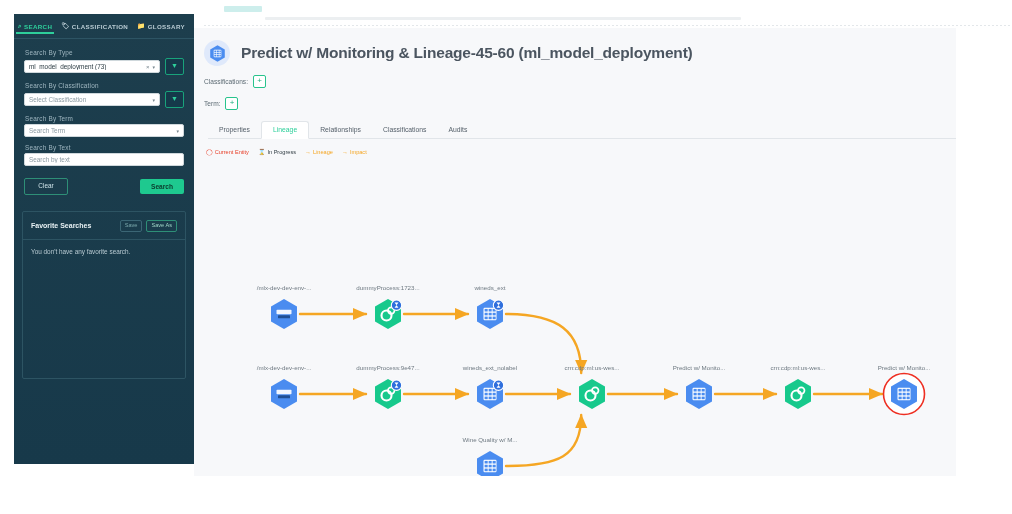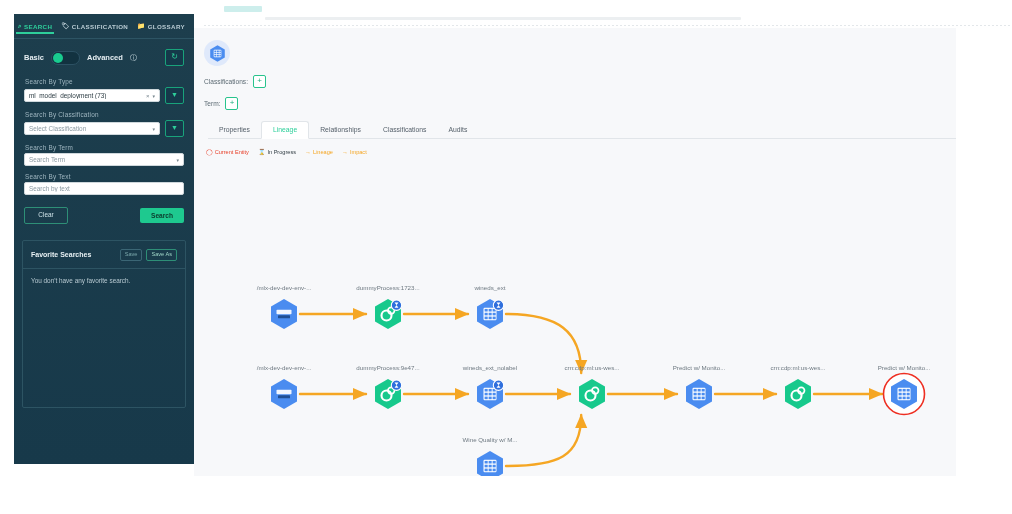--- a/index.html
+++ b/index.html
@@ -175,29 +175,20 @@
         <span>CLASSIFICATION</span>
       </div>
       <div class="sb-tab">
         <span class="ico">📁</span>
         <span>GLOSSARY</span>
       </div>
     </div>
 
     <div class="sb-body">
 
-      <div class="toggle-row">
-        <span class="tg-label">Basic</span>
-        <div class="switch">
-          <div class="knob"></div>
-        </div>
-        <span class="tg-label">Advanced</span>
-        <span class="q-mark">ⓘ</span>
-        <div class="refresh-btn">↻</div>
-      </div>
 
       <div>
         <div class="fld-label">Search By Type</div>
         <div class="fld-row">
           <div class="input">
             <span class="val">ml_model_deployment (73)</span>
             <span class="clr">×</span>
             <span class="car">▾</span>
           </div>
           <div class="filter-btn">▼</div>
@@ -267,20 +258,21 @@
               <rect x="14.4" y="8.2" width="1.8" height="2"></rect>
               <rect x="8" y="11" width="2.5" height="2"></rect>
               <rect x="11.2" y="11" width="2.5" height="2"></rect>
               <rect x="14.4" y="11" width="1.8" height="2"></rect>
               <rect x="8" y="13.8" width="2.5" height="2"></rect>
               <rect x="11.2" y="13.8" width="2.5" height="2"></rect>
               <rect x="14.4" y="13.8" width="1.8" height="2"></rect>
             </g>
           </svg>
         </div>
+        <div class="ent-title">Predict w/ Monitoring &amp; Lineage-45-60 (ml_model_deployment)</div>
       </div>
 
       <div class="meta-row">
         <span class="meta-label">Classifications:</span>
         <span class="plus-btn">+</span>
       </div>
 
       <div class="meta-row">
         <span class="meta-label">Term:</span>
         <span class="plus-btn">+</span>

